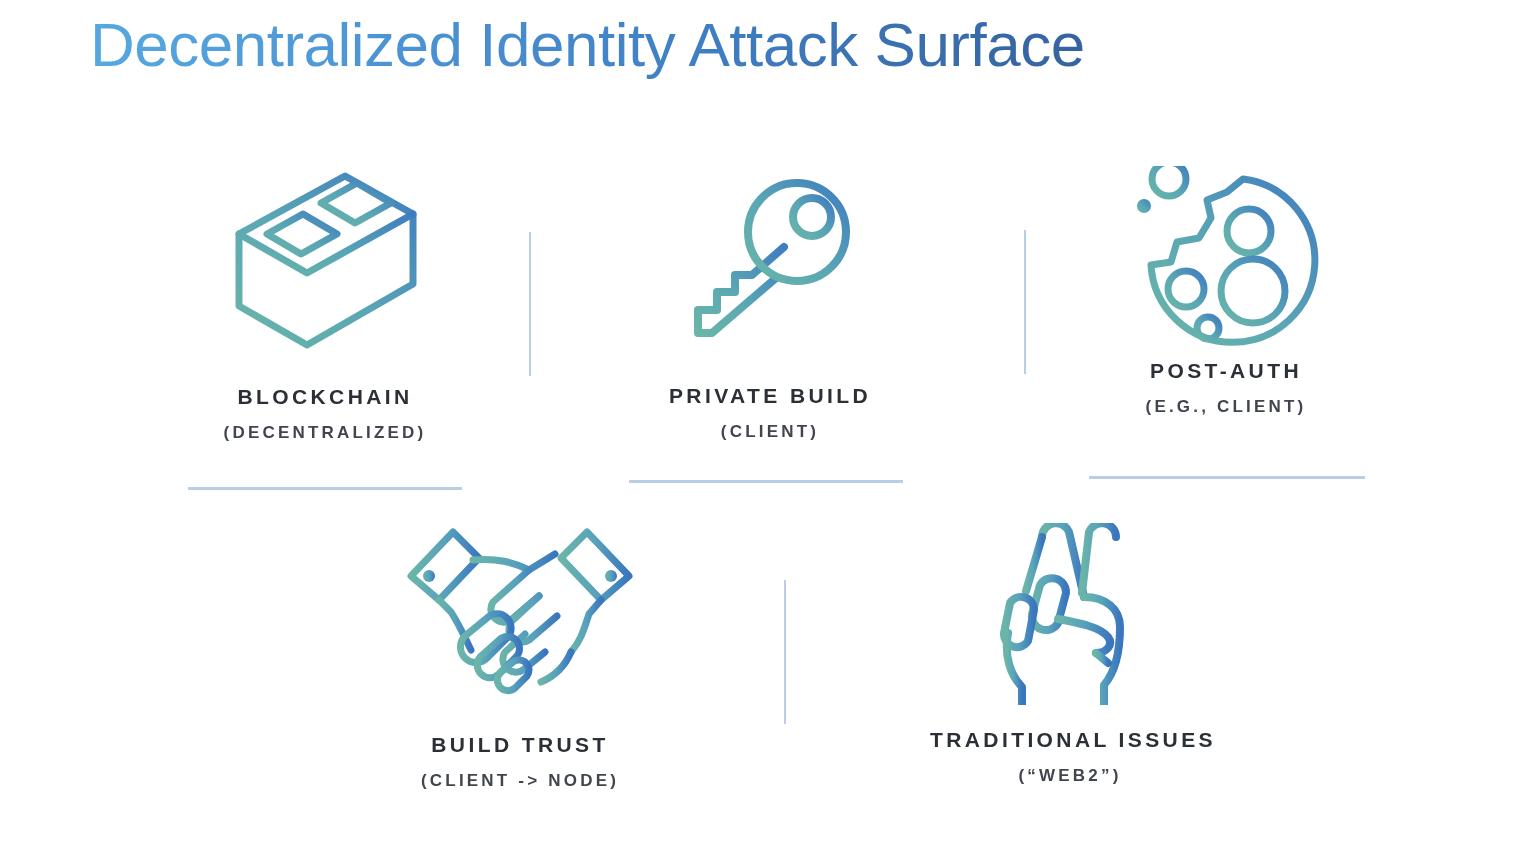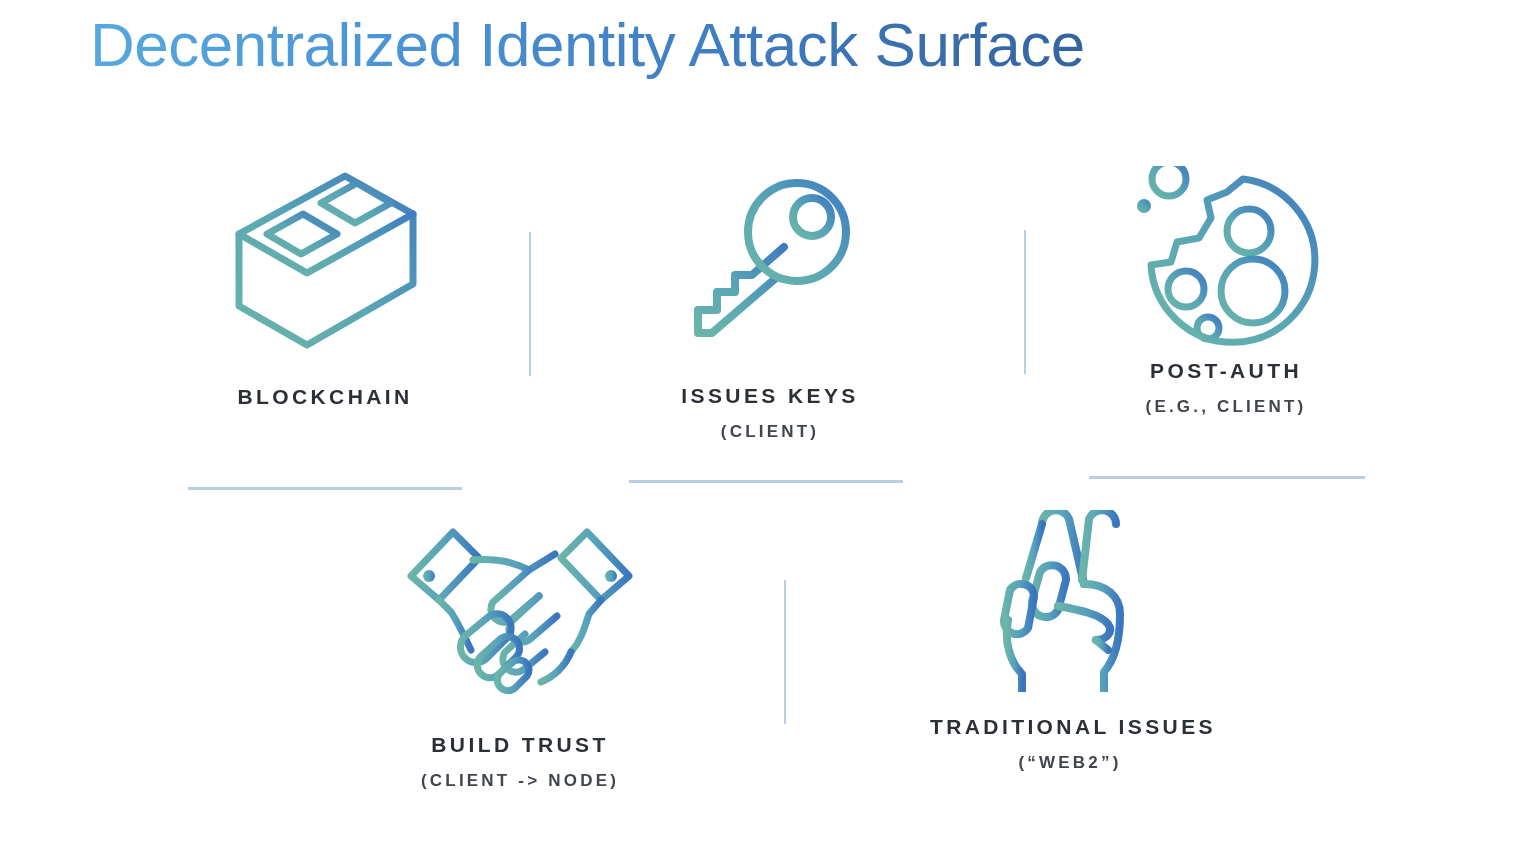--- a/index.html
+++ b/index.html
@@ -103,20 +103,21 @@
       <path d="M82 105 L82 177"></path>
 
       <path d="M42 66 L78 46 L112 66 L76 86 Z"></path>
       <path d="M77 46 L77 86" stroke-width="5"></path>
 
       <path d="M96 35 L132 15 L166 35 L130 55 Z"></path>
       <path d="M131 15 L131 55" stroke-width="5"></path>
     </svg>
   </span>
   <div class="item-title" style="margin-top:24px;">BLOCKCHAIN</div>
+  <div class="item-sub">(DECENTRALIZED)</div>
 </div>
 
 <div class="item" style="left:640px; top:175px; width:260px;">
   <span class="icon-wrap">
     <svg width="180" height="178" viewBox="0 0 180 178" fill="none" stroke="url(#g)" stroke-width="8" stroke-linejoin="round" stroke-linecap="round">
 
       <path d="M96 103
                L32 158
                L18 158
                L18 135
@@ -125,21 +126,21 @@
                L55 117
                L55 100
                L72 100
                L104 72"></path>
 
       <circle cx="117" cy="57" r="49"></circle>
 
       <circle cx="132" cy="42" r="19"></circle>
     </svg>
   </span>
-  <div class="item-title" style="margin-top:28px;">ISSUES KEYS</div>
+  <div class="item-title" style="margin-top:28px;">PRIVATE BUILD</div>
   <div class="item-sub">(CLIENT)</div>
 </div>
 
 <div class="item" style="left:1090px; top:166px; width:272px;">
   <span class="icon-wrap">
     <svg width="190" height="190" viewBox="0 0 190 190" fill="none" stroke="url(#g)" stroke-width="7" stroke-linejoin="round" stroke-linecap="round">
 
       <path d="M112 13
                a82 82 0 1 1 -92 86
                L40 96 L46 76 L68 72 L80 52 L76 34 L96 26 Z"></path>
@@ -181,21 +182,21 @@
       <path d="M76 136 L94 120 a12 12 0 0 1 17 17 L94 154 a12 12 0 0 1 -18 -18Z"></path>
       <path d="M96 152 L108 142 a10 10 0 0 1 14 14 L110 168 a10 10 0 0 1 -14 -16Z"></path>
 
       <path d="M166 132 C160 146 150 156 136 162"></path>
     </svg>
   </span>
   <div class="item-title" style="margin-top:30px;">BUILD TRUST</div>
   <div class="item-sub">(CLIENT -&gt; NODE)</div>
 </div>
 
-<div class="item" style="left:930px; top:510px; width:280px;">
+<div class="item" style="left:930px; top:523px; width:280px;">
   <span class="icon-wrap">
     <svg width="148" height="182" viewBox="0 0 148 182" fill="none" stroke="url(#gh)" stroke-width="8" stroke-linejoin="round" stroke-linecap="round">
 
       <path d="M46 14 a14 14 0 0 1 27 -5 L88 74"></path>
 
       <path d="M120 14 a14 14 0 0 0 -27 -5 L86 70"></path>
 
       <path d="M88 74 C110 74 124 86 124 104
                C124 128 120 148 108 162
                L108 182"></path>

